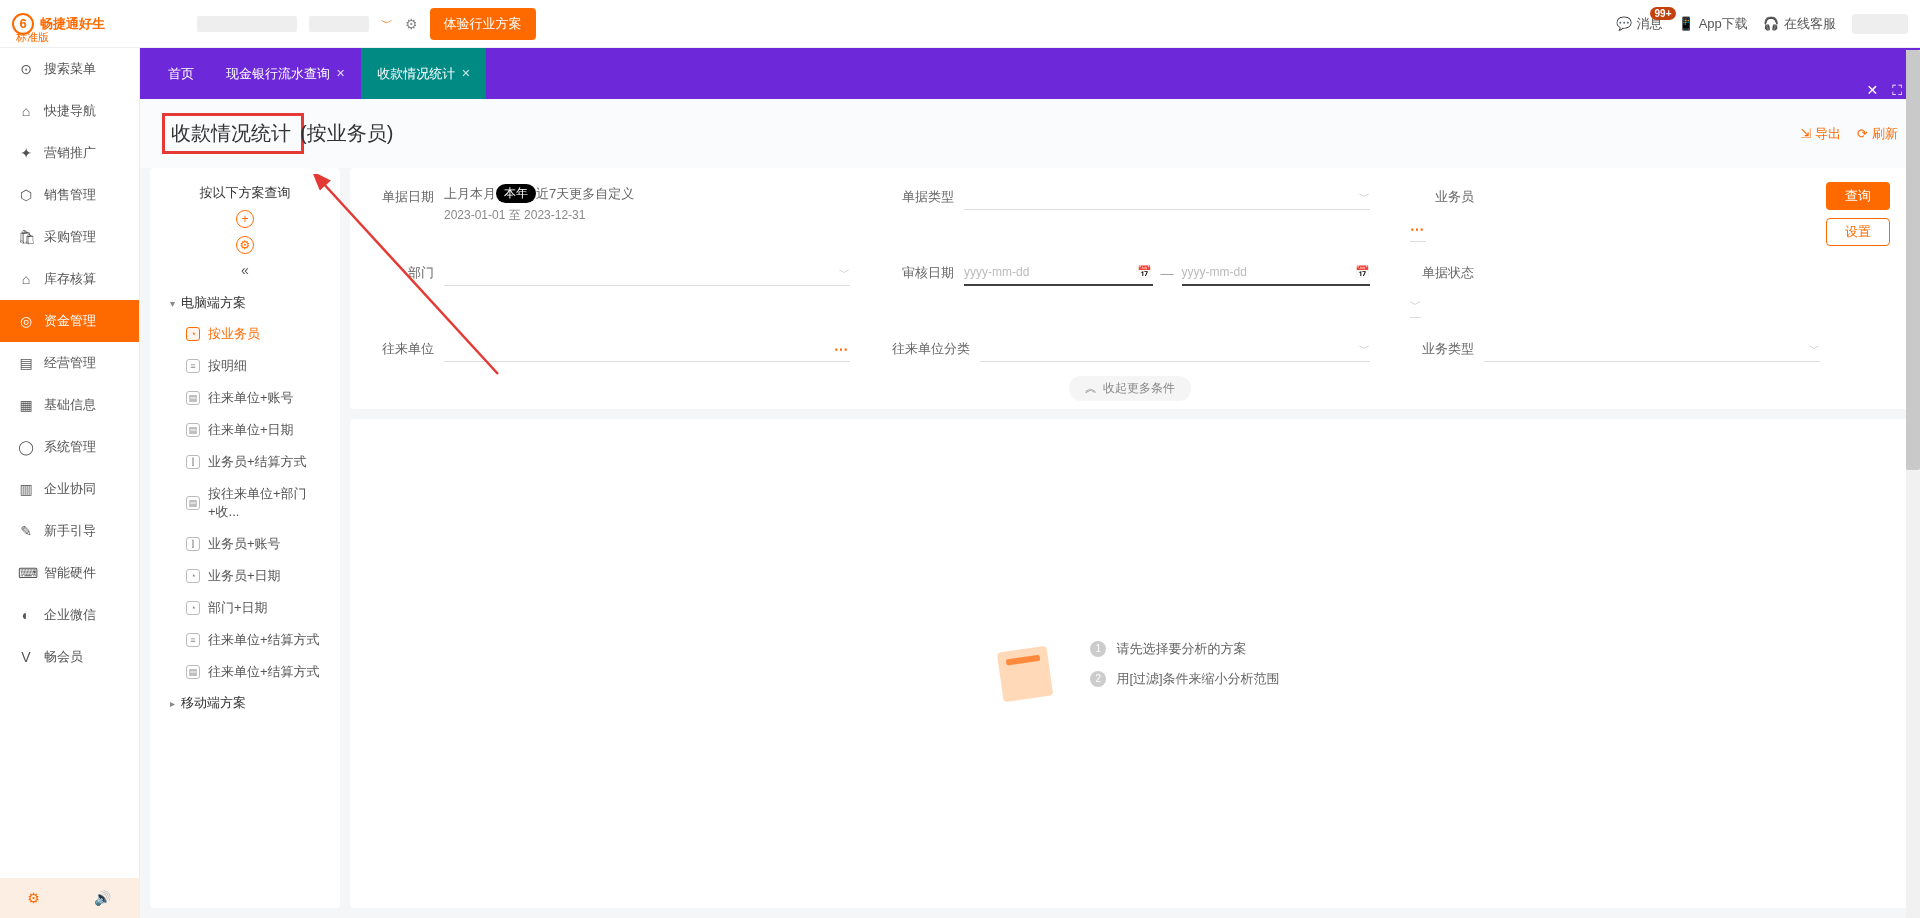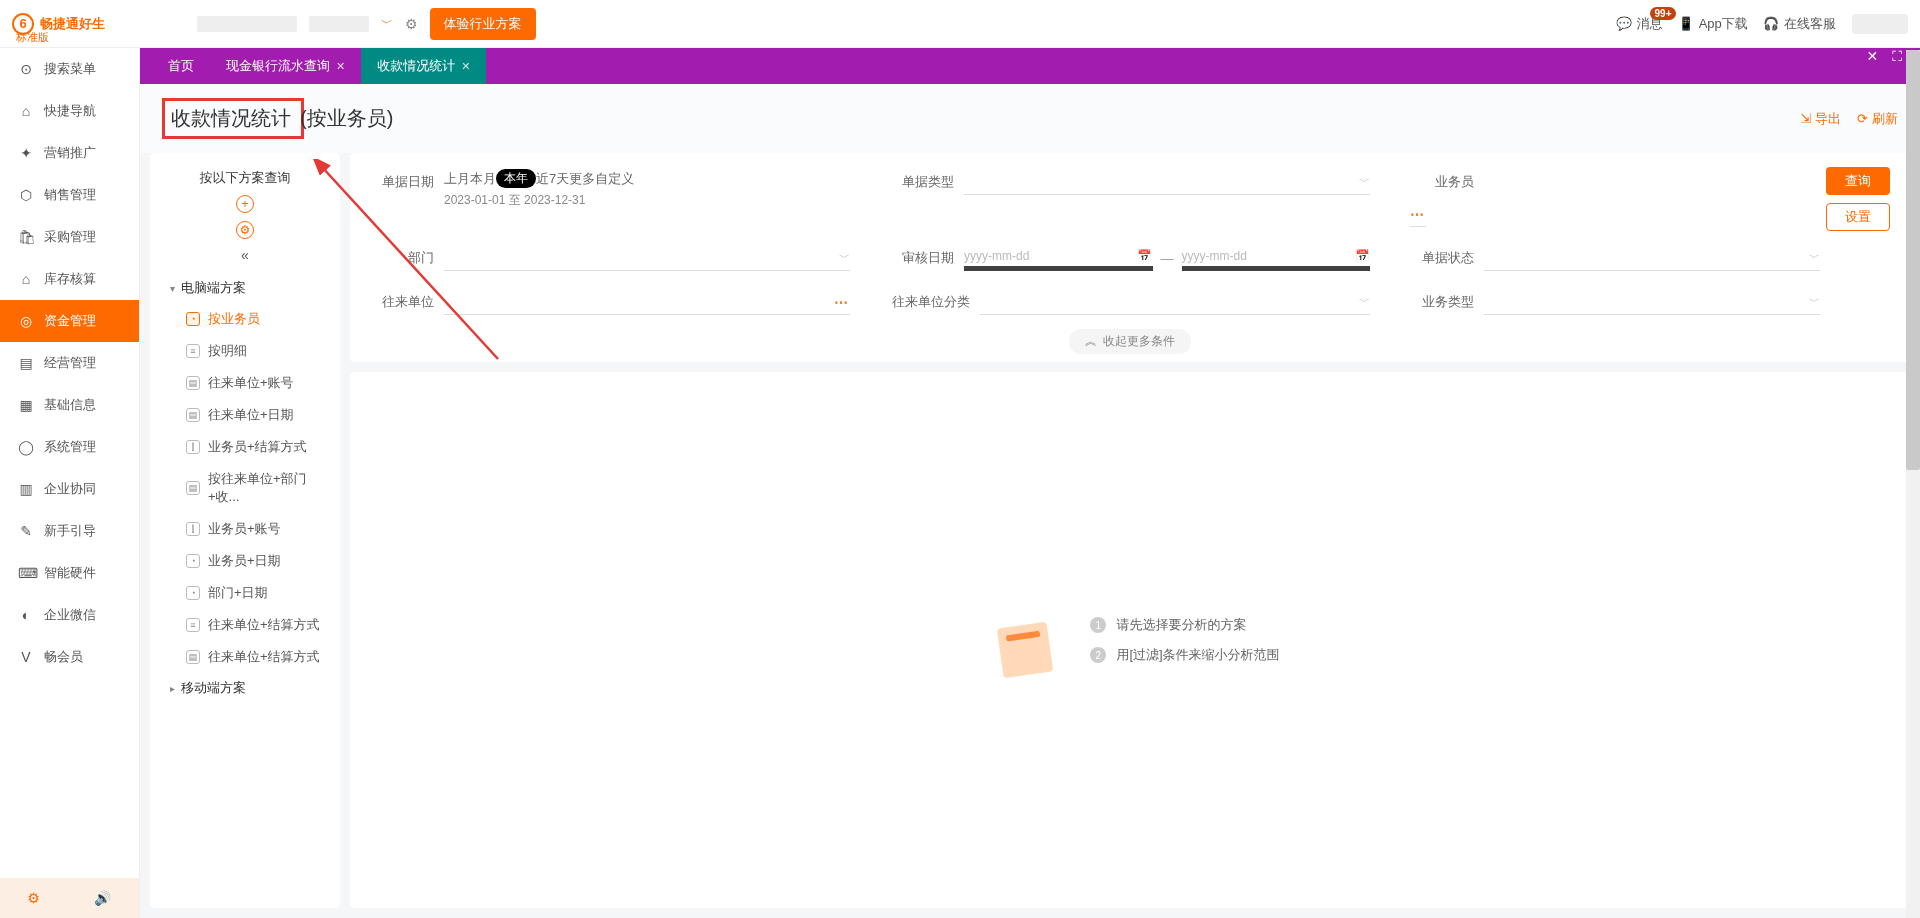--- a/index.html
+++ b/index.html
@@ -31,21 +31,21 @@
 .leftnav { width: 140px; background: #fff; display: flex; flex-direction: column; border-right: 1px solid #eee; }
 .nav-items { flex: 1; overflow: auto; }
 .nav-item { display: flex; align-items: center; gap: 10px; padding: 12px 18px; color: #555; cursor: pointer; }
 .nav-item.active { background: #ff6a00; color: #fff; }
 .nav-item .ico { width: 16px; text-align: center; font-size: 14px; }
 .nav-bottom { display: flex; align-items: center; justify-content: space-around; height: 40px; background: #fdeee3; }
 .nav-bottom .ico { color: #ff6a00; font-size: 14px; }
 
 
 .main { flex: 1; display: flex; flex-direction: column; min-width: 0; background:#f4f6f8;}
-.tabs { display: flex; align-items: flex-start; height: 36px; background: #a21caf; color: #fff; padding: 0 12px; }
+.tabs { display: flex; align-items: flex-end; height: 51px; background: #6d28d9; color: #fff; padding: 0 12px; }
 .tab { display: flex; align-items: center; gap: 6px; padding: 0 16px; height: 100%; cursor: pointer; font-size: 13px; }
 .tab.active { background: #008a84; }
 .tab .close { font-size: 11px; opacity: .8; }
 .tabs-right { margin-left: auto; display: flex; gap: 14px; padding-right: 6px; font-size: 14px; }
 
 
 .page-head { display: flex; align-items: center; padding: 14px 22px; background:#fafbfc;}
 .page-title { font-size: 20px; color: #333; font-weight:500;}
 .page-title .highlight { border: 3px solid #e53935; padding: 4px 10px 4px 6px; margin-right: -4px; display: inline-block; }
 .page-actions { margin-left: auto; display: flex; gap: 16px; color: #ff6a00; font-size: 13px; }
@@ -74,21 +74,21 @@
 .field { display: flex; align-items: flex-start; gap: 10px; }
 .field-label { width: 64px; text-align: right; color: #666; font-size: 13px; padding-top: 4px; flex-shrink:0;}
 .field-body { flex: 1; min-width:0;}
 .select-box { border-bottom: 1px solid #ddd; height: 26px; display: flex; align-items: center; justify-content: space-between; color: #aaa; font-size: 12px; }
 .select-box .chev { color: #bbb; font-size: 11px; }
 .select-box .more { color: #ff6a00; letter-spacing: 2px; font-size:14px; font-weight:bold;}
 .date-quick { display: flex; align-items: center; font-size: 13px; color: #666; flex-wrap:wrap;}
 .date-quick .pill { background: #000000; color: #fff; padding: 1px 8px; border-radius: 10px; font-size: 12px; }
 .date-range-text { font-size: 12px; color: #888; margin-top: 4px; }
 .date-pair { display: flex; align-items: center; gap: 8px; }
-.date-input { flex: 1; border-bottom: 5px solid #404040; height: 26px; display: flex; align-items: center; justify-content: space-between; color: #bbb; font-size: 12px; }
+.date-input { flex: 1; border-bottom: 2px solid #404040; height: 26px; display: flex; align-items: center; justify-content: space-between; color: #bbb; font-size: 12px; }
 .date-input .cal { color: #ff6a00; font-size: 12px; }
 .dash { color: #999; }
 .side-btns { position: absolute; right: 20px; top: 14px; display: flex; flex-direction: column; gap: 8px; }
 .btn-orange.sm { padding: 5px 18px; font-size: 13px; }
 .btn-outline { border: 1px solid #ff6a00; color: #ff6a00; background: #fff; padding: 4px 18px; border-radius: 4px; font-size: 13px; cursor: pointer; }
 .collapse-bar { text-align: center; padding: 6px 0 2px 0; margin-top:8px;}
 .collapse-bar-inner { display: inline-flex; align-items: center; gap: 6px; background: #f5f5f5; padding: 4px 16px; border-radius: 12px; font-size: 12px; color: #888; cursor: pointer; }
 
 
 .empty { flex: 1; background: #fff; border-radius: 4px; display: flex; align-items: center; justify-content: center; gap: 20px; }
@@ -370,21 +370,21 @@
                         <span class="cal">📅</span>
                       </div>
                     <span class="dash">—</span>
                     <div class="date-input">
                         <span>yyyy-mm-dd</span>
                         <span class="cal">📅</span>
                       </div>
                   </div>
                 </div>
               </div>
-              <div class="field" style="padding-right:70px;">
+              <div class="field" style="padding-right:70px;flex-direction:column;">
                 <div class="field-label">单据状态</div>
                 <div class="field-body">
                     <div class="select-box">
                       <span></span>
                       <span class="chev">﹀</span>
                     </div>
                   </div>
               </div>
 
               <div class="field">

